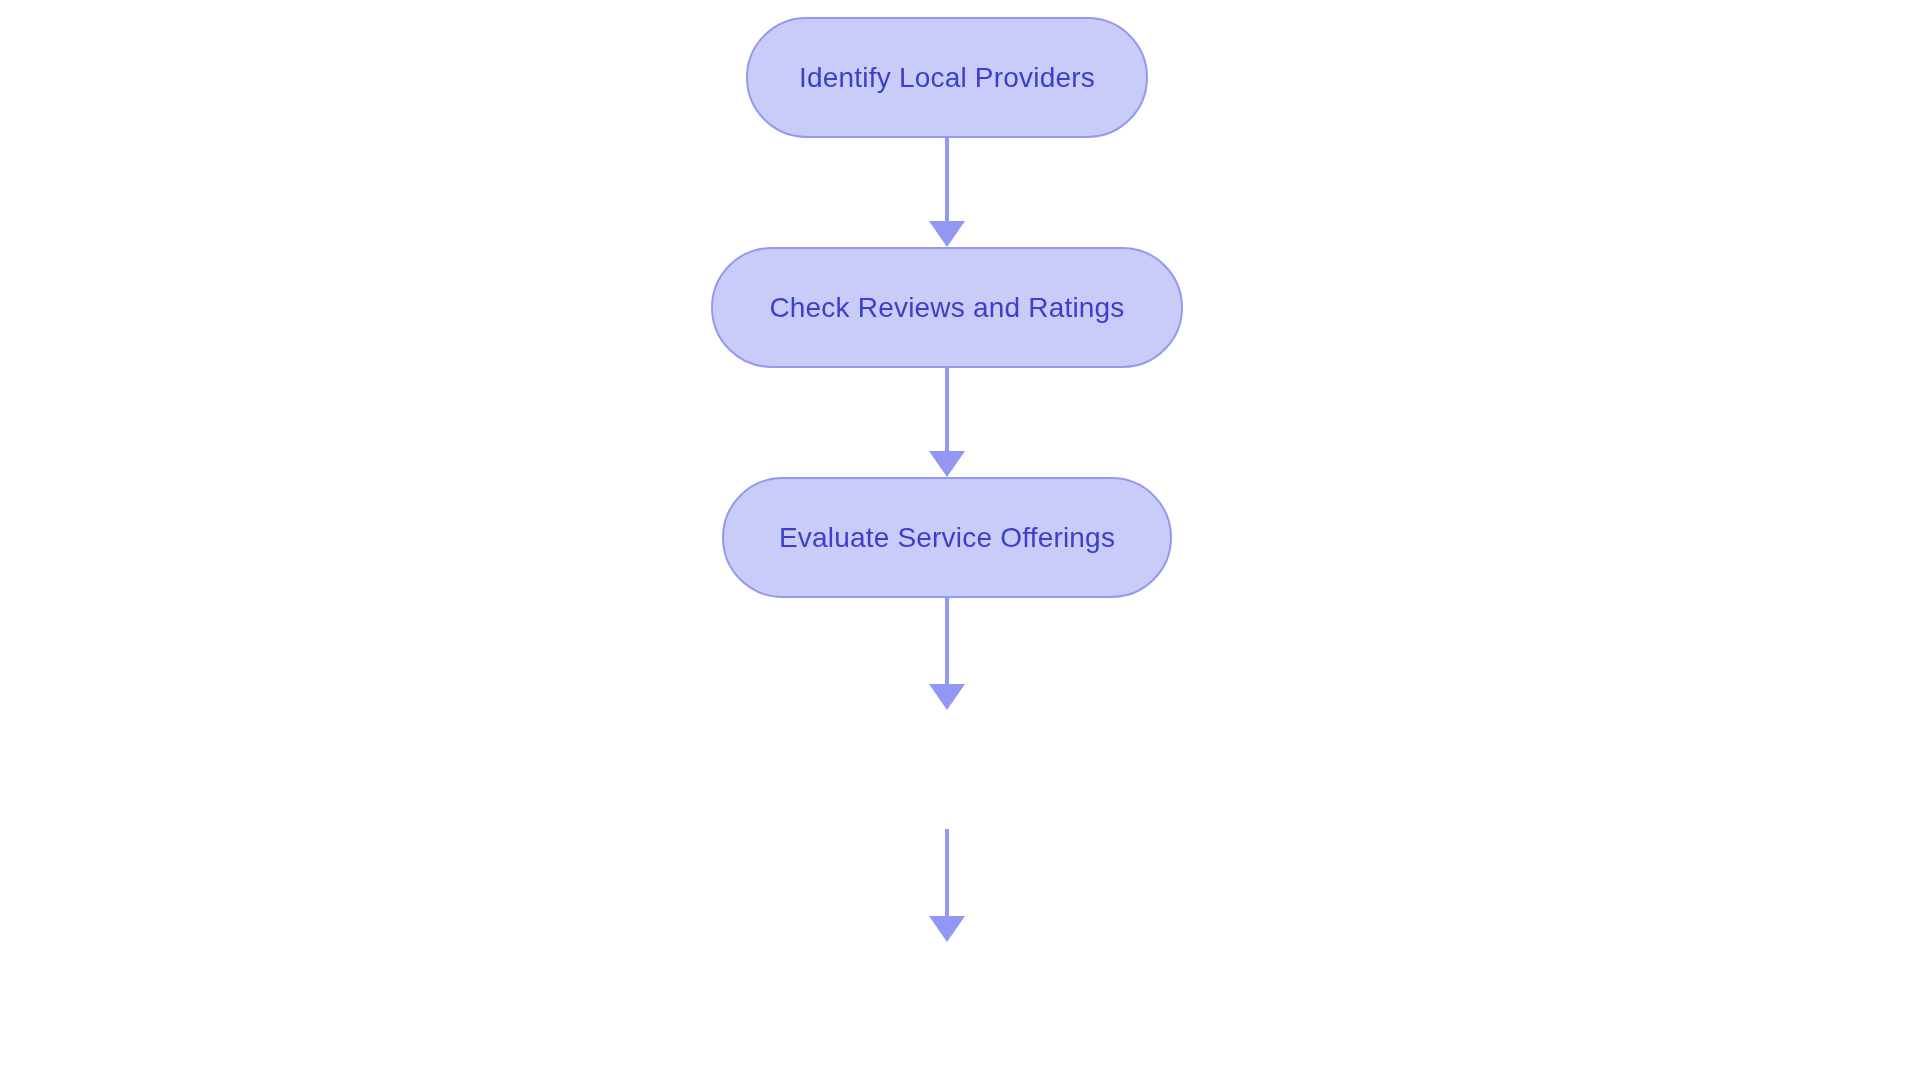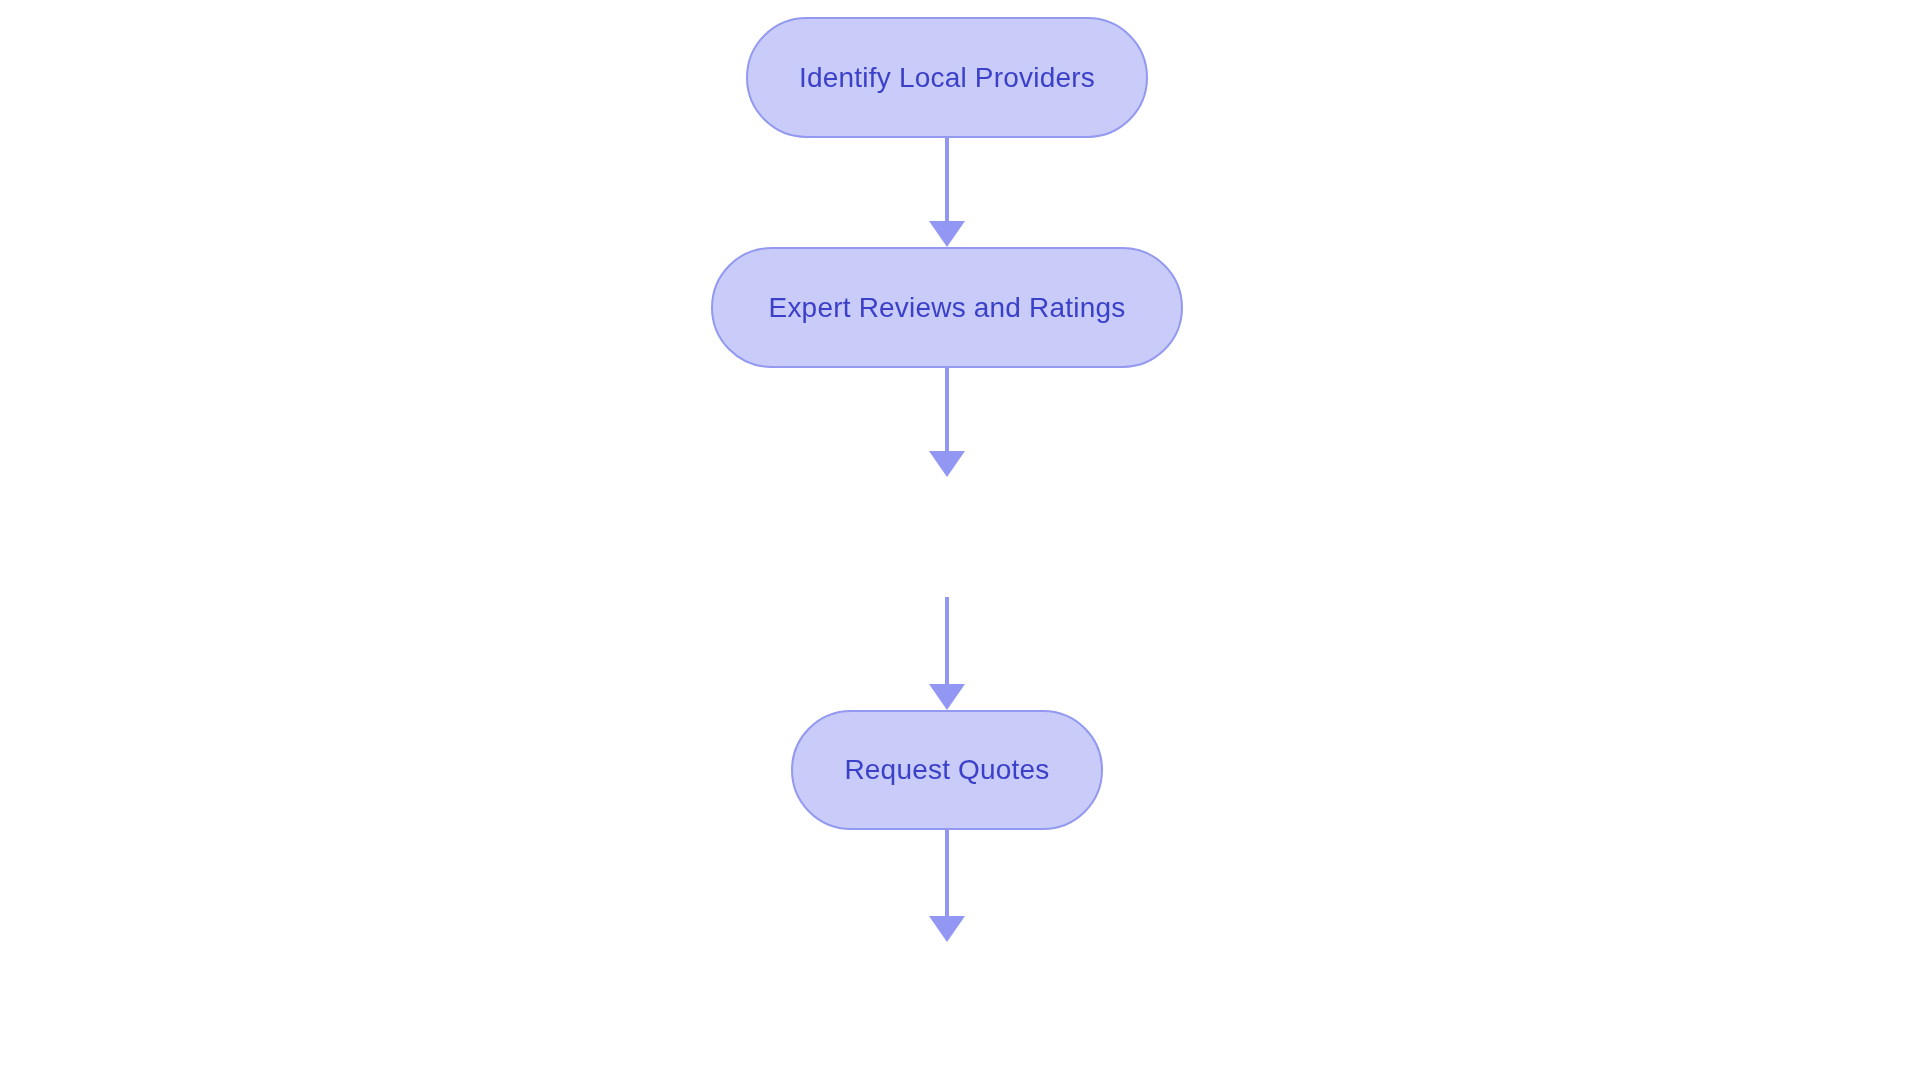--- a/index.html
+++ b/index.html
@@ -80,37 +80,37 @@
   <div class="node node-1">
     <span>Identify Local Providers</span>
   </div>
 
   <div class="arrow arrow-1">
     <div class="arrow-line"></div>
     <div class="arrow-head"></div>
   </div>
 
   <div class="node node-2">
-    <span>Expert Reviews and Ratings</span>
+    <span>Check Reviews and Ratings</span>
   </div>
 
   <div class="arrow arrow-2">
     <div class="arrow-line"></div>
     <div class="arrow-head"></div>
   </div>
 
+  <div class="node node-3">
+    <span>Evaluate Service Offerings</span>
+  </div>
 
   <div class="arrow arrow-3">
     <div class="arrow-line"></div>
     <div class="arrow-head"></div>
   </div>
 
-  <div class="node node-4">
-    <span>Request Quotes</span>
-  </div>
 
   <div class="arrow arrow-4">
     <div class="arrow-line"></div>
     <div class="arrow-head"></div>
   </div>
 
 
 </div>
 
 </body></html>

